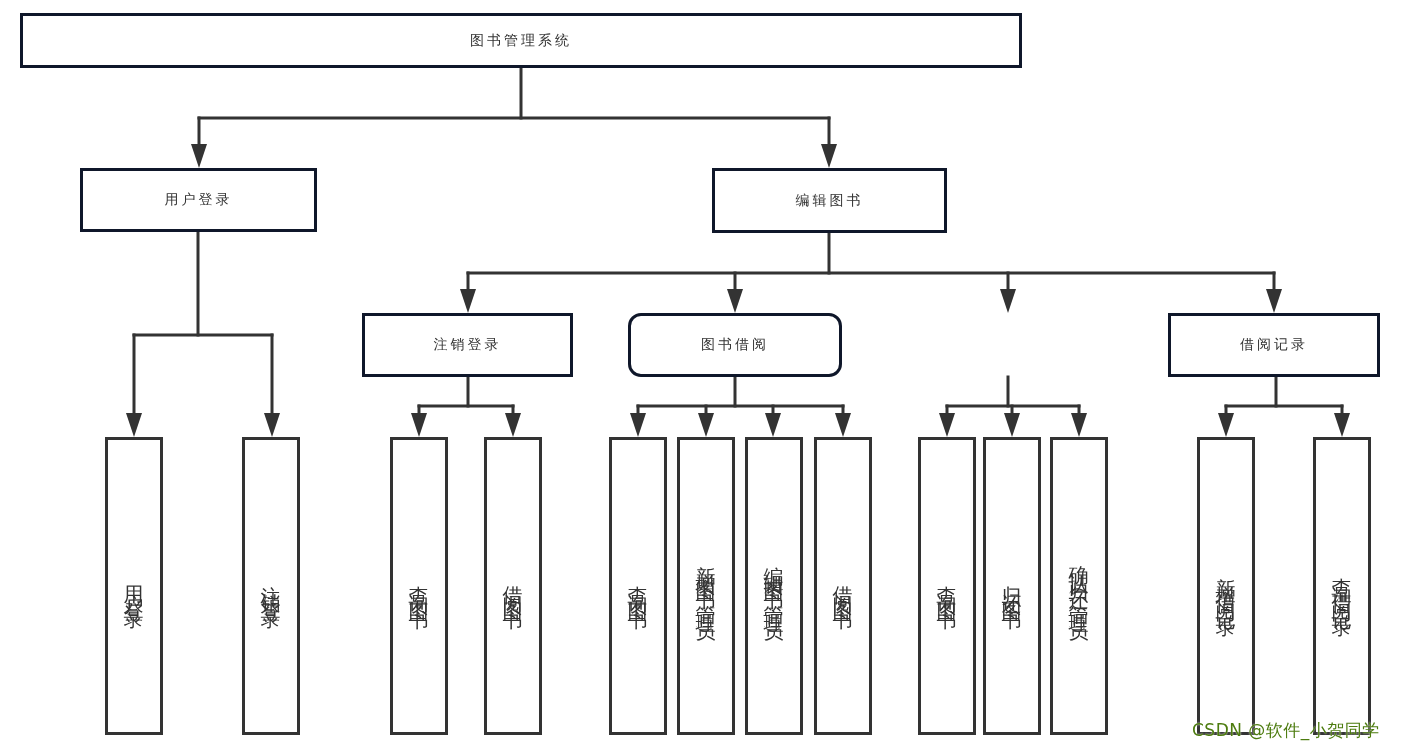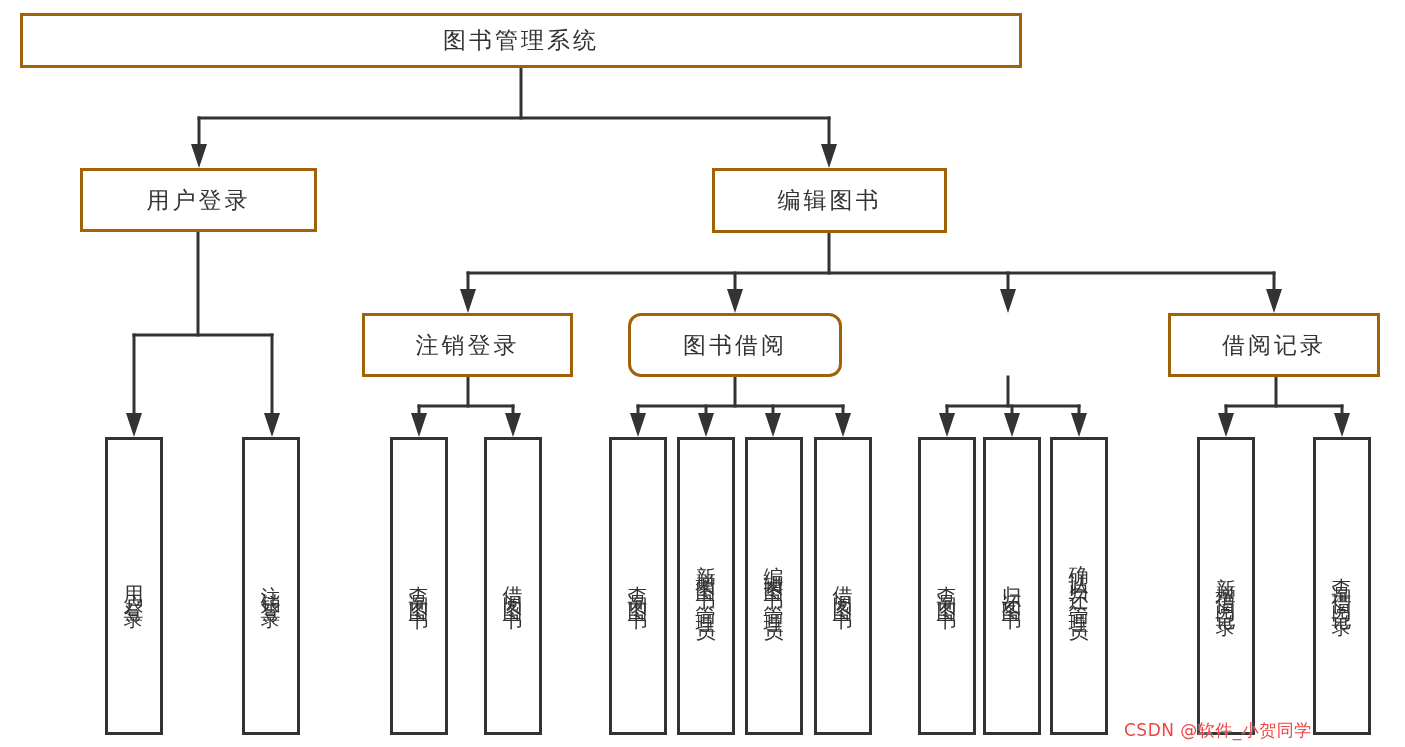--- a/index.html
+++ b/index.html
@@ -28,26 +28,26 @@
     stroke-width: 3;
     stroke-linecap: square;
   }
   .wires polygon {
     fill: #333333;
     stroke: none;
   }
   .node {
     position: absolute;
     box-sizing: border-box;
-    border: 3px solid #a16207;
+    border: 3px solid #0f172a;
     background: #ffffff;
     display: flex;
     align-items: center;
     justify-content: center;
-    font-size: 23px;
+    font-size: 14px;
     letter-spacing: 3px;
     color: #333333;
     white-space: nowrap;
   }
   .node-root   { left: 20px;   top: 13px;  width: 1002px; height: 55px; }
   .node-l2a    { left: 80px;   top: 168px; width: 237px;  height: 64px; }
   .node-l2b    { left: 712px;  top: 168px; width: 235px;  height: 65px; }
   .node-l3a    { left: 362px;  top: 313px; width: 211px;  height: 64px; }
   .node-l3b    { left: 628px;  top: 313px; width: 214px;  height: 64px; border-radius: 13px; }
   .node-l3c    { left: 902px;  top: 313px; width: 213px;  height: 64px; }
@@ -80,25 +80,25 @@
   .leaf-6  { left: 677px; }
   .leaf-7  { left: 745px; }
   .leaf-8  { left: 814px; }
   .leaf-9  { left: 918px; }
   .leaf-10 { left: 983px; }
   .leaf-11 { left: 1050px; }
   .leaf-12 { left: 1197px; }
   .leaf-13 { left: 1313px; }
   .watermark {
     position: absolute;
-    left: 1124px;
+    left: 1192px;
     top: 719px;
     font-size: 17px;
     letter-spacing: 0.5px;
-    color: #ef4444;
+    color: #4d7c0f;
     text-shadow: 0 0 2px #ffffff;
     white-space: nowrap;
     z-index: 5;
   }
 </style>
 </head>
 <body>
 
 <div class="stage">
 

